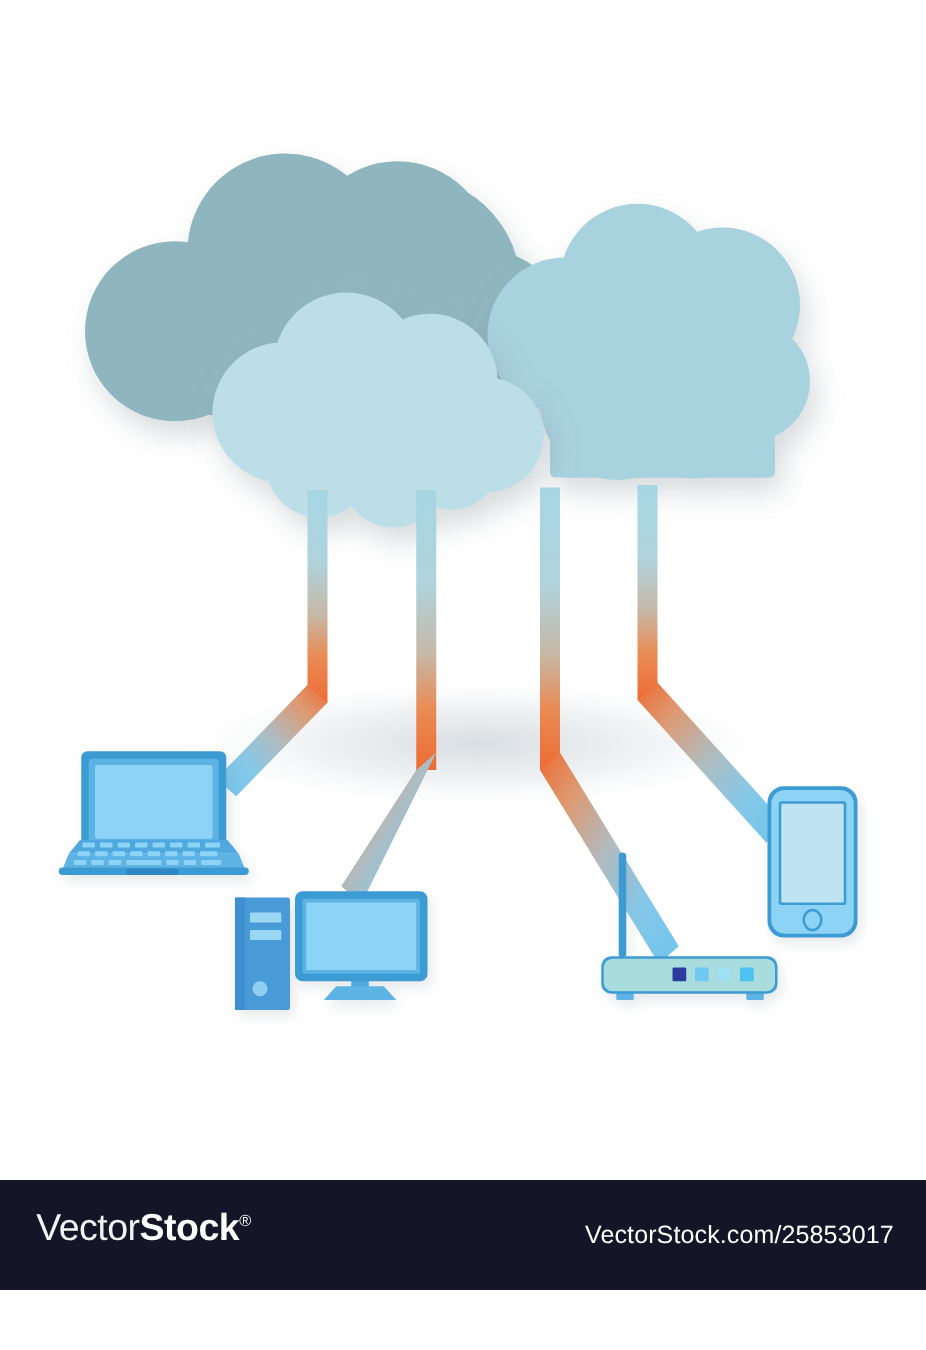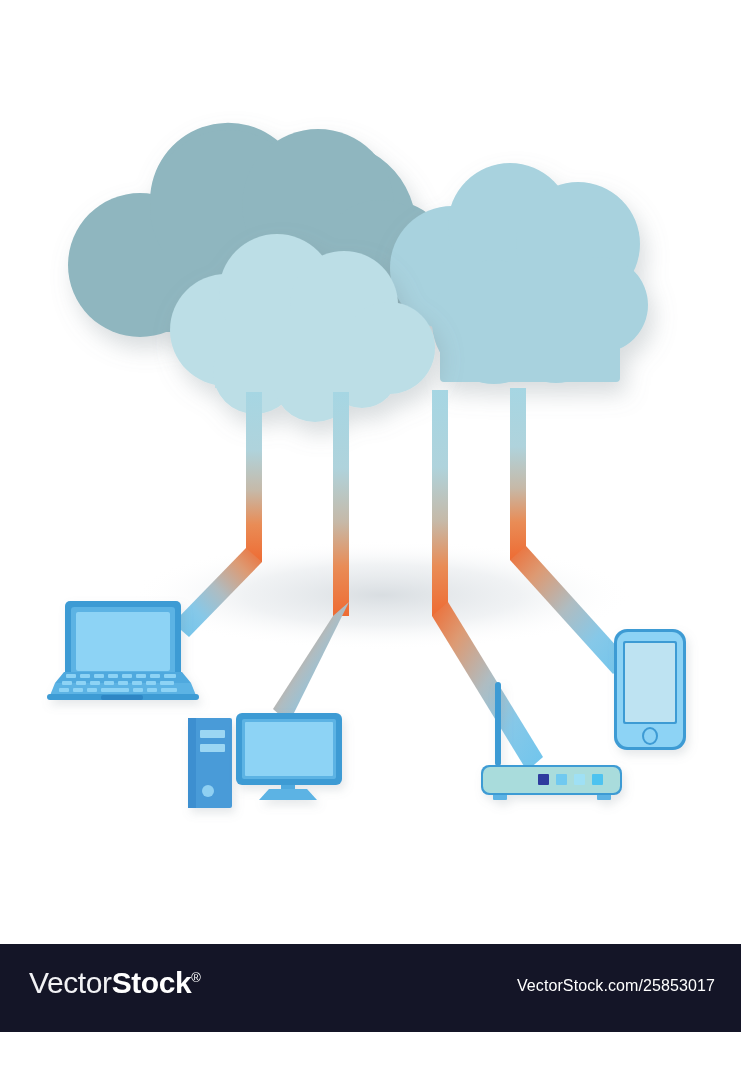--- a/index.html
+++ b/index.html
@@ -59,21 +59,21 @@
   }
   #footer-logo .reg {
     font-size: 13px;
     vertical-align: super;
     font-weight: 400;
   }
   #footer-url {
     position: absolute;
     right: 26px;
     top: 33px;
-    font-size: 16px;
+    font-size: 20px;
     color: #ffffff;
     white-space: nowrap;
     letter-spacing: 0.1px;
     font-family: "Liberation Sans", sans-serif;
   }
 </style>
 </head>
 <body>
 
 <div id="stage">

